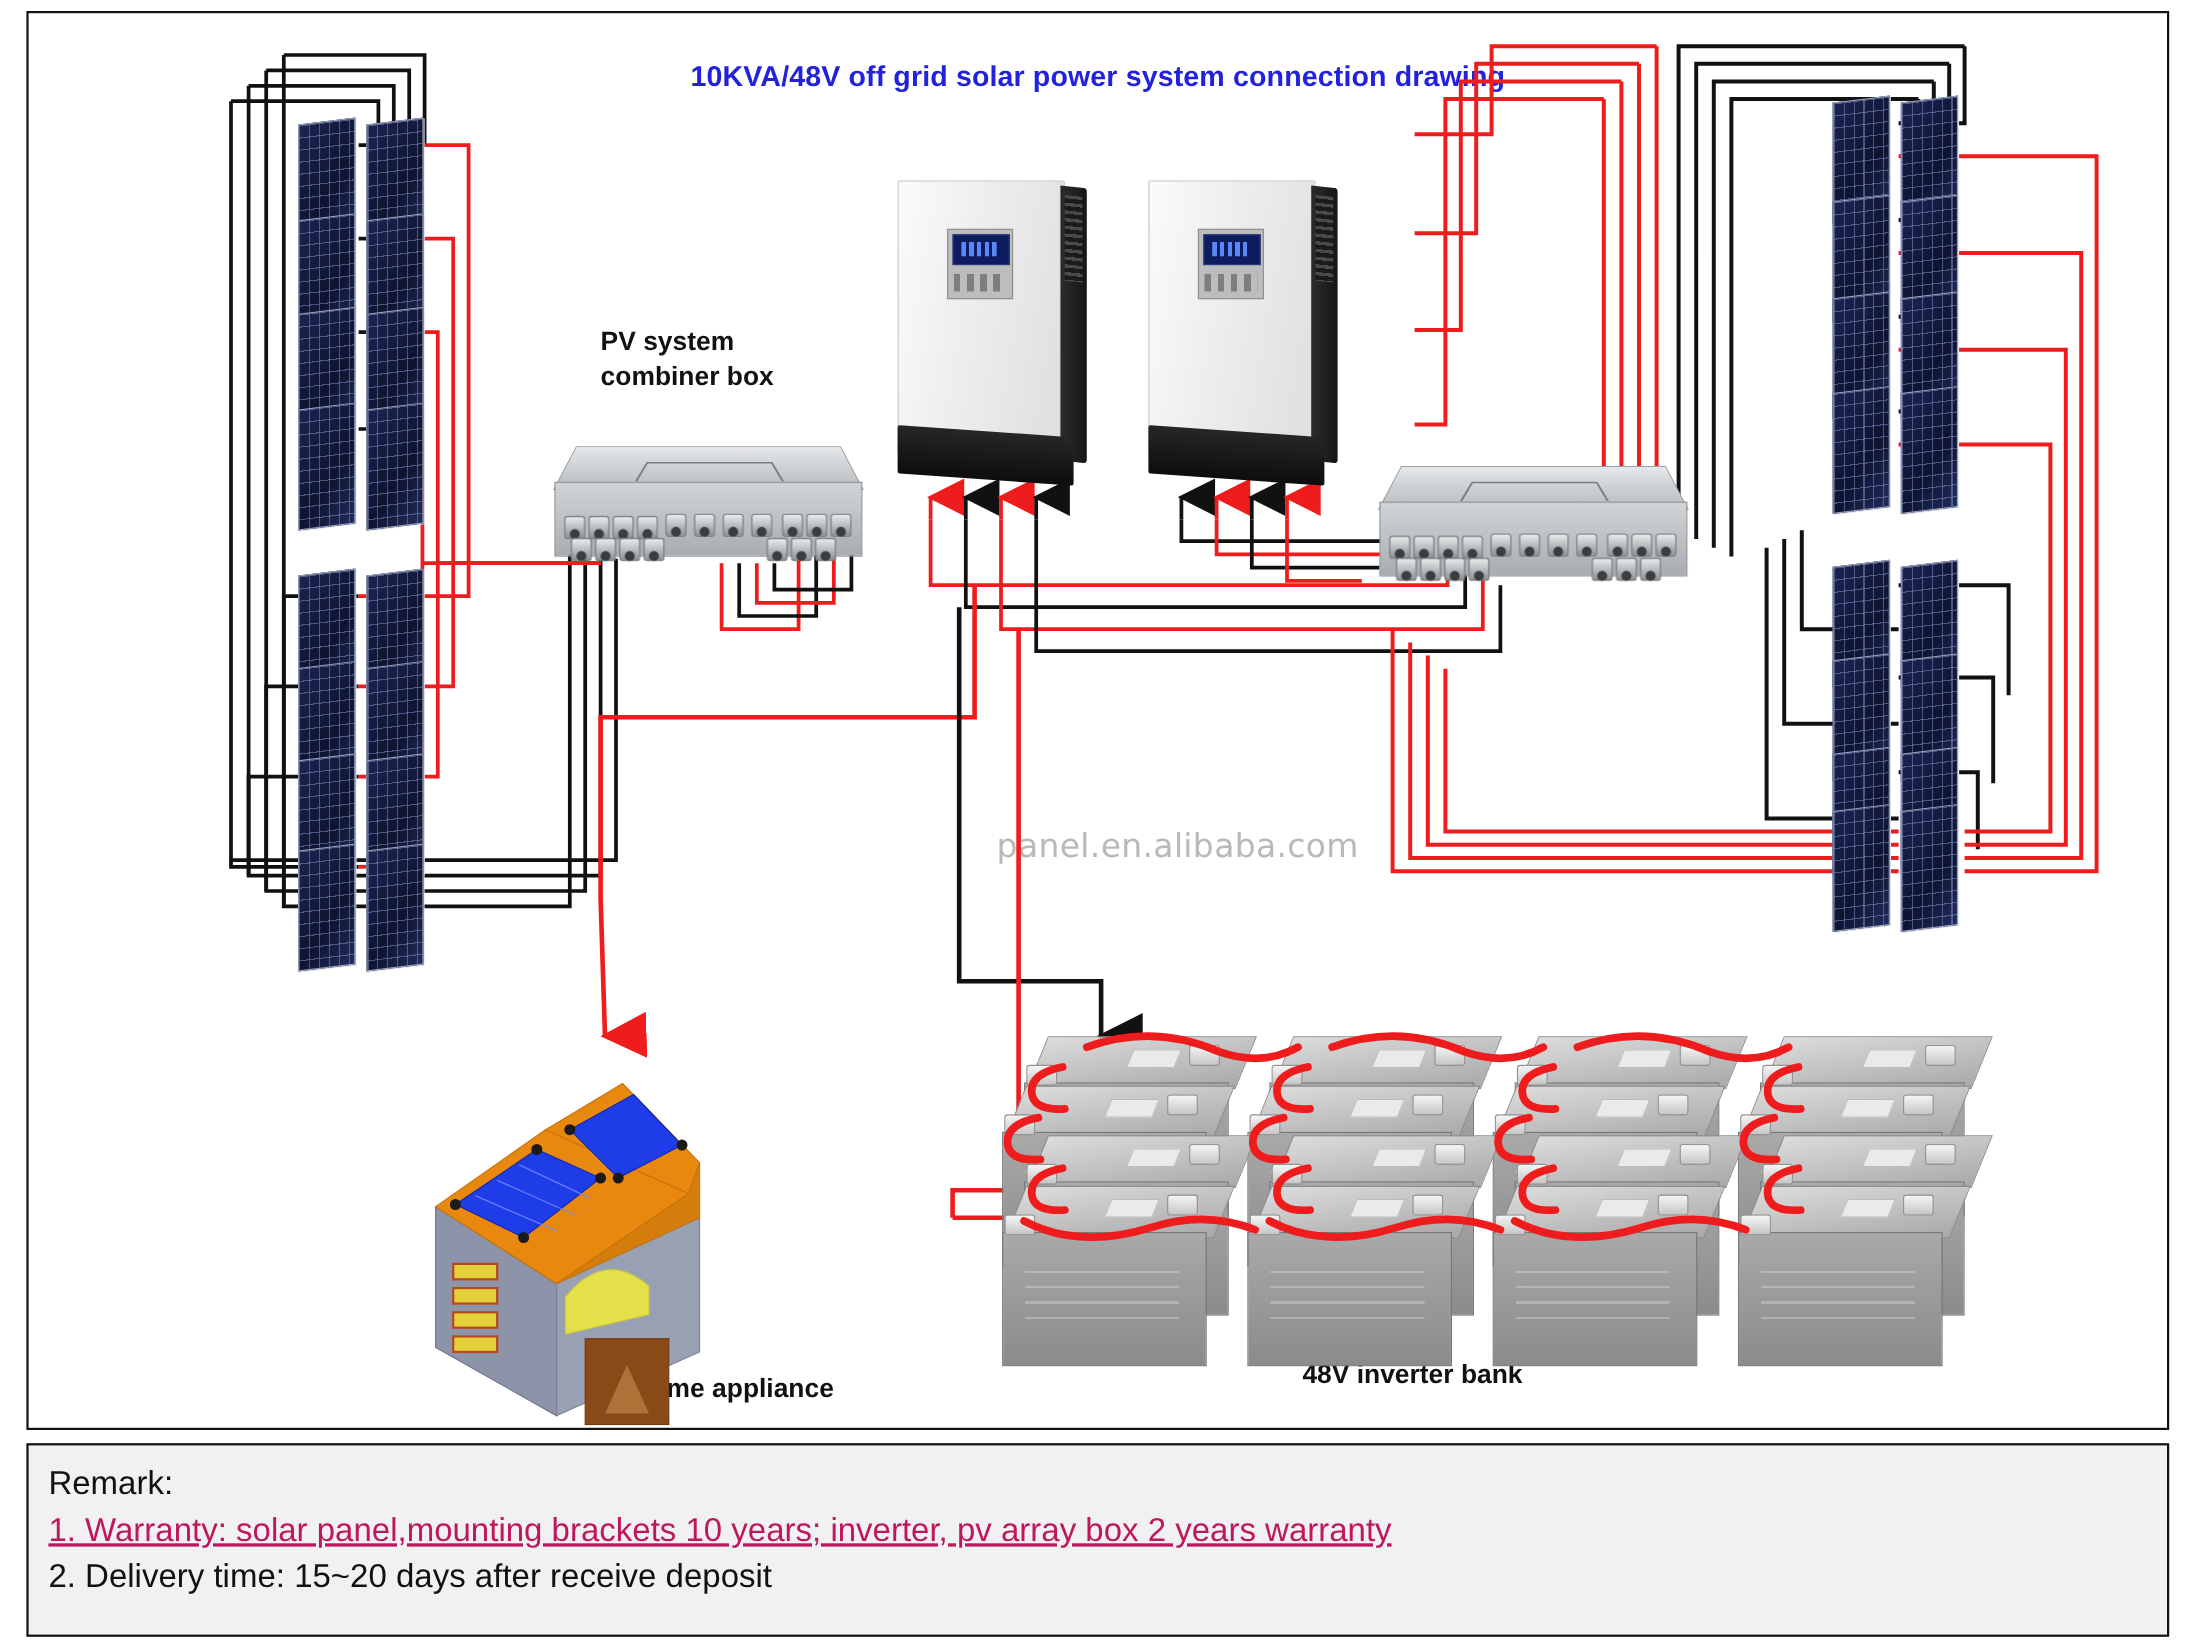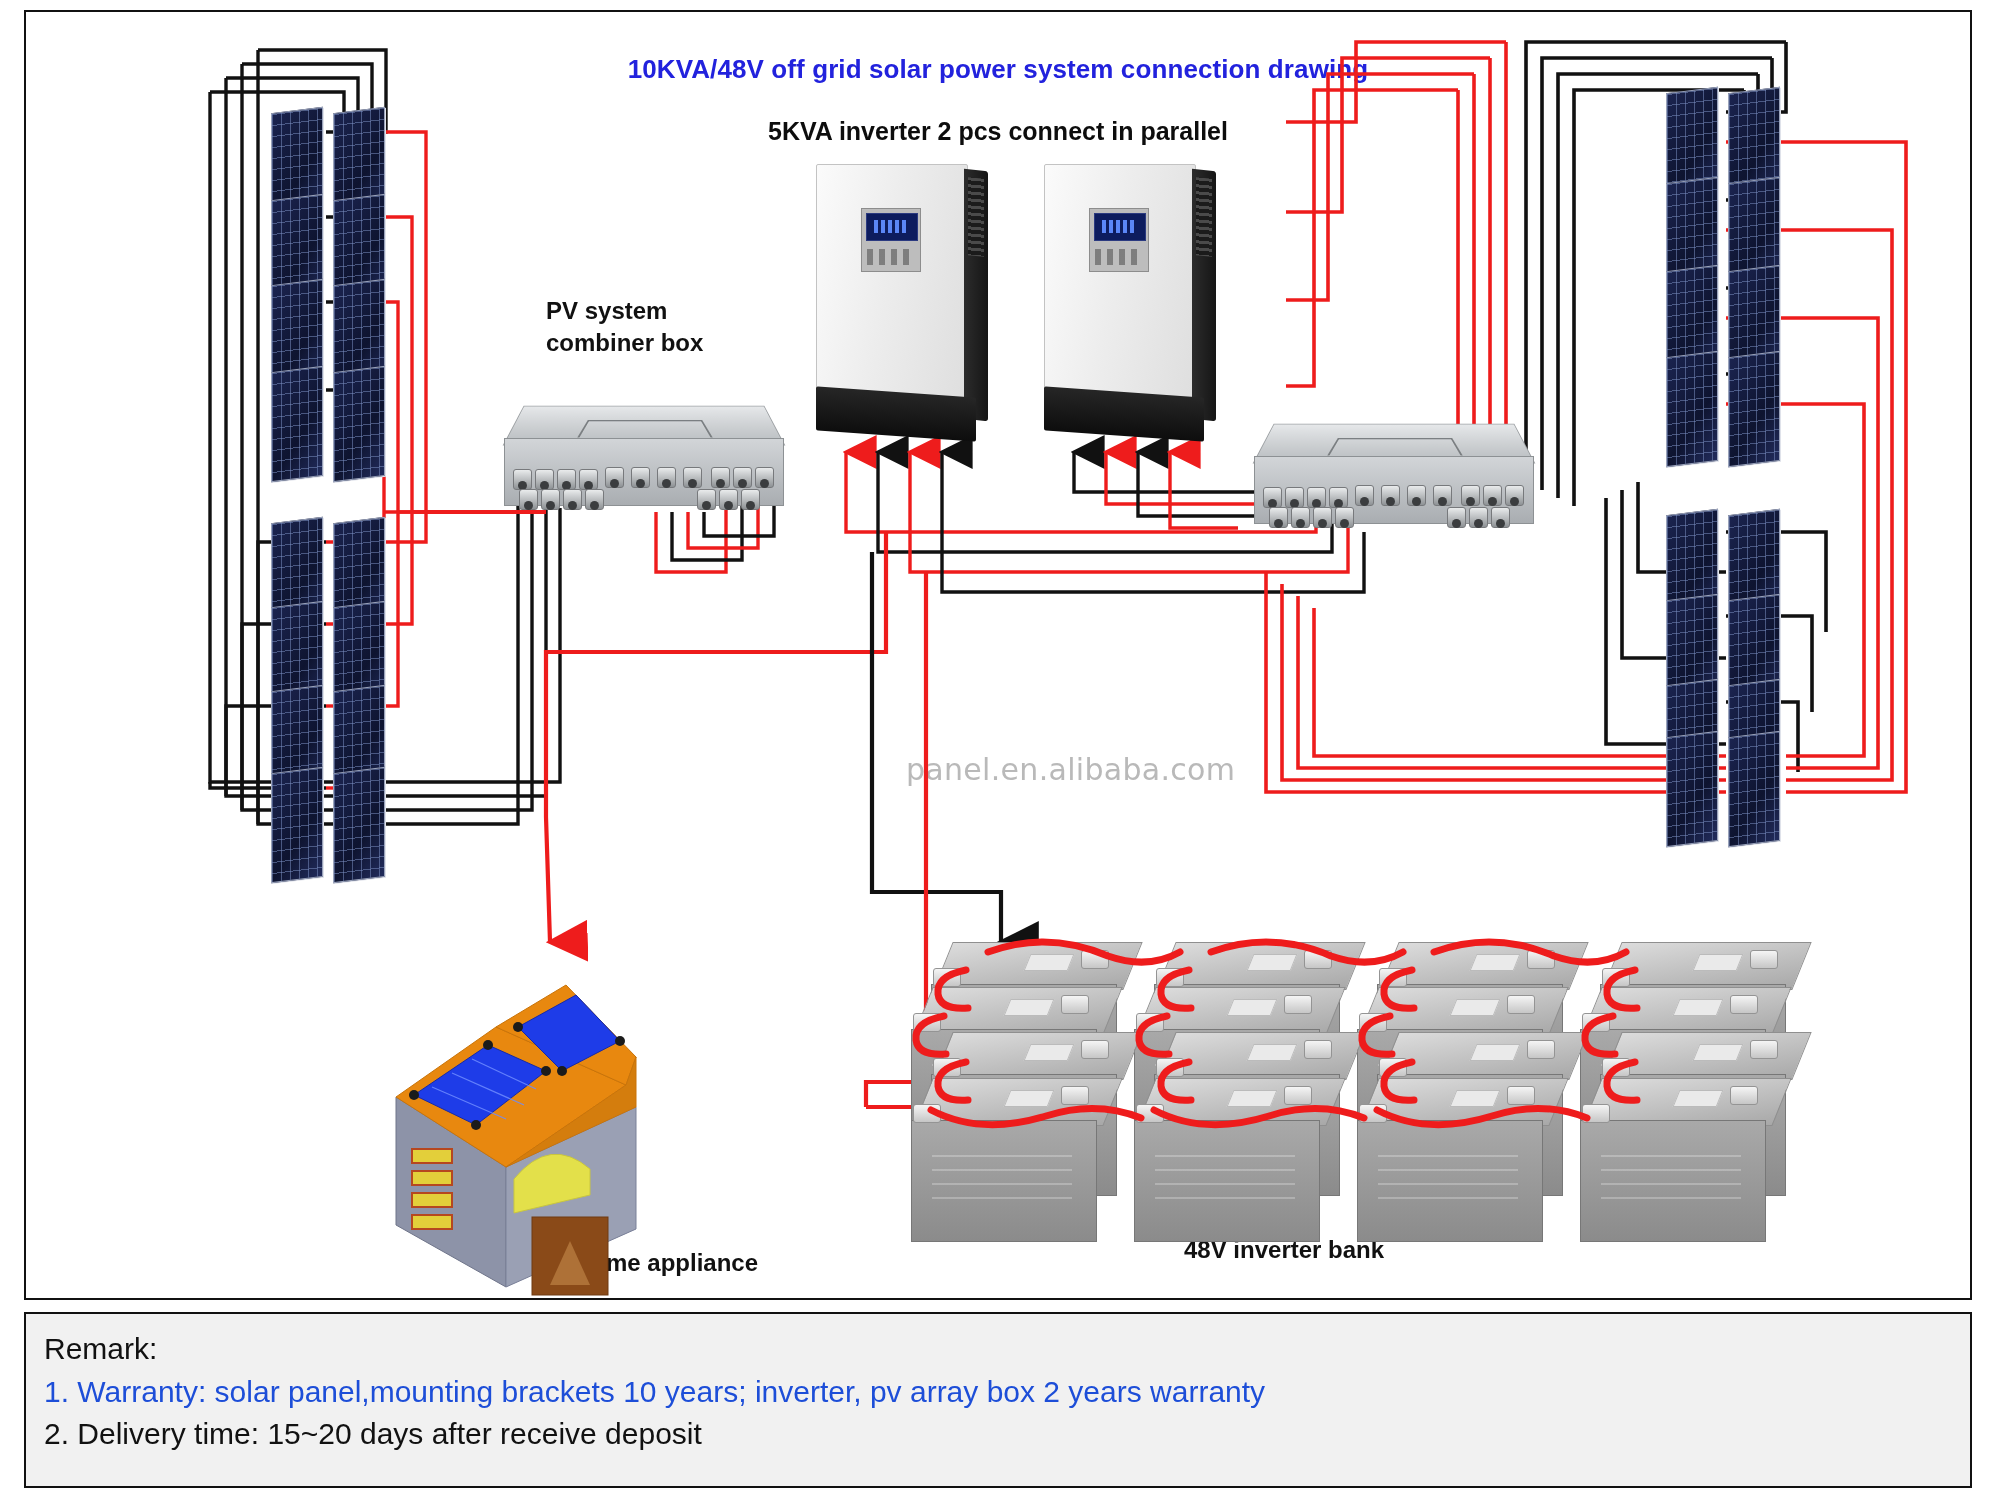--- a/index.html
+++ b/index.html
@@ -96,21 +96,20 @@
   .house{position:absolute;left:310px;top:955px;width:330px;height:330px;}
 </style>
 </head>
 <body>
 
 <div id="page">
 
   <div class="diagram-frame">
 
     <div class="title">10KVA/48V off grid solar power system connection drawing</div>
-    <div class="subtitle">5KVA inverter 2 pcs connect in parallel</div>
 
     <div class="lbl" id="lbl-combiner">PV system
 combiner box</div>
     <div class="lbl" id="lbl-home">Home appliance</div>
     <div class="lbl" id="lbl-battery">48V inverter bank</div>
 
     <div class="watermark">panel.en.alibaba.com</div>
 
     <svg class="wires" viewBox="0 0 2000 1497">
       <defs>
@@ -625,17 +624,17 @@
         <path d="M905,1098 q50,26 115,6 q50,-16 95,2"></path>
         <path d="M1128,1098 q50,26 115,6 q50,-16 95,2"></path>
         <path d="M1351,1098 q50,26 115,6 q50,-16 95,2"></path>
       </g>
     </svg>
 
   </div>
 
   <div class="remark-frame">
     <div style="font-size:30px;color:#111;line-height:1.42;">Remark:</div>
-    <div style="font-size:30px;color:#1d4ed8;line-height:1.42;">1. Warranty: solar panel,mounting brackets 10 years;  inverter, pv array box 2 years warranty</div>
+    <div style="font-size:30px;color:#be185d;line-height:1.42;text-decoration:underline;">1. Warranty: solar panel,mounting brackets 10 years;  inverter, pv array box 2 years warranty</div>
     <div style="font-size:30px;color:#111;line-height:1.42;">2. Delivery time: 15~20 days after receive deposit</div>
   </div>
 
 </div>
 
 </body></html>

